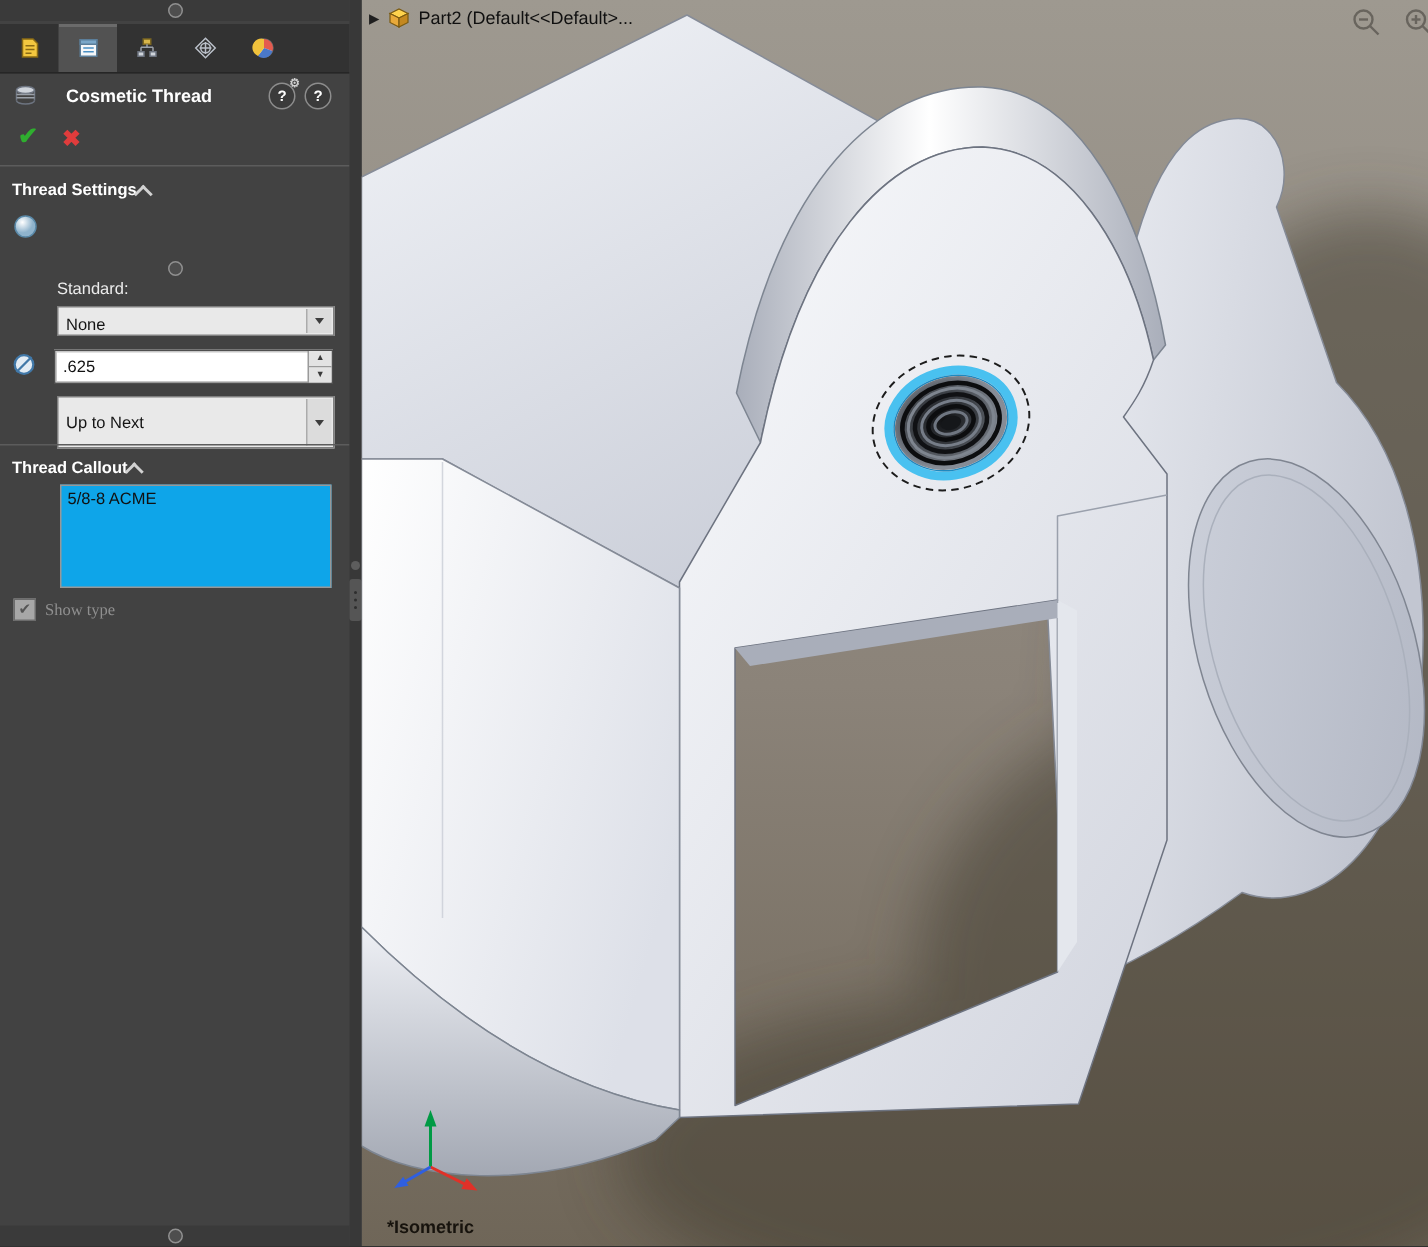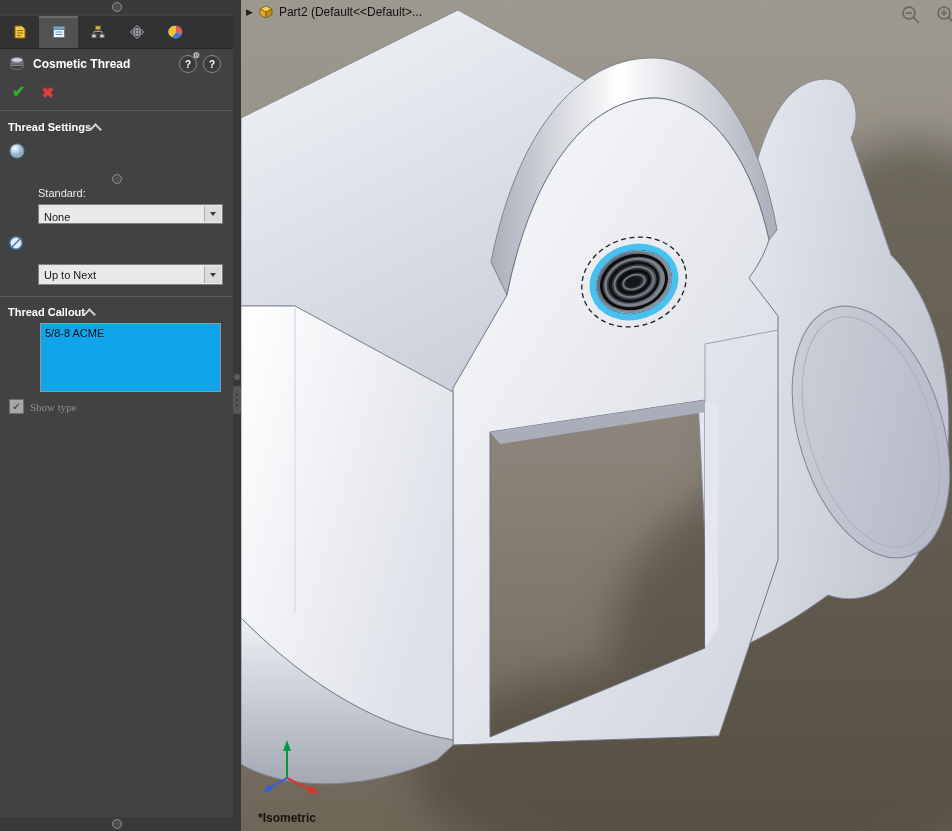--- a/index.html
+++ b/index.html
@@ -13,21 +13,21 @@
   .grip-top{top:0;}
   .grip-bottom{top:817px;}
   .knob{width:8px;height:8px;border-radius:50%;border:1px solid #909090;background:#4e4e4e;}
 
   .tabbar{position:absolute;top:16px;left:0;right:0;height:32px;background:#323232;
        border-bottom:1px solid #262626;display:flex;}
   .tab{width:39px;height:32px;display:flex;align-items:center;justify-content:center;}
   .tab.selected{background:#525252;box-shadow:inset 0 2px 0 #6b6b6b;}
 
   .pm-header{position:absolute;top:50px;left:0;right:0;height:28px;display:flex;
-       align-items:center;gap:7px;padding-left:8px;}
+       align-items:center;gap:18px;padding-left:8px;}
   .pm-title{color:#ffffff;font-size:12px;font-weight:bold;flex:1;}
   .help-wrap{display:flex;gap:6px;margin-right:12px;}
   .help{position:relative;width:16px;height:16px;border-radius:50%;background:#3b3b3b;
        border:1px solid #8d8d8d;color:#fff;font-size:10px;font-weight:bold;display:flex;
        align-items:center;justify-content:center;}
   .help .mini-gear{position:absolute;top:-5px;right:-4px;font-size:8px;color:#cfcfcf;}
 
   .pm-actions{position:absolute;top:80px;left:0;right:0;height:24px;display:flex;
        align-items:center;gap:16px;padding-left:12px;}
   .ok{color:var(--ok-green);font-size:16px;font-weight:bold;line-height:1;}
@@ -47,21 +47,21 @@
   .sel-box{position:absolute;left:36px;top:140px;width:190px;height:33px;background:#ffffff;
        border:2px solid #2da7e2;box-shadow:0 0 3px #2da7e2;overflow:hidden;}
   .sel-item{height:19px;background:var(--accent-selection);color:#ffffff;font-size:11px;
        line-height:19px;padding-left:4px;}
   .sel-grip{position:absolute;top:174px;left:0;width:233px;display:flex;justify-content:center;}
 
   .std-label{position:absolute;left:38px;top:187px;color:#ececec;font-size:11px;}
   .combo{position:absolute;left:38px;width:185px;height:20px;background:#e9e9e9;
        border:1px solid #7f7f7f;color:#141414;font-size:11px;display:flex;align-items:center;
        padding-left:5px;box-sizing:border-box;}
-  .c1{top:204px;align-items:flex-end;} .c2{top:264px;height:21px;}
+  .c1{top:204px;align-items:flex-end;} .c2{top:264px;height:35px;}
   .combo-btn{position:absolute;right:1px;top:1px;bottom:1px;width:16px;background:#dcdcdc;
        border-left:1px solid #ababab;display:flex;align-items:center;justify-content:center;}
   .tri-down{width:0;height:0;border-left:3.5px solid transparent;border-right:3.5px solid transparent;
        border-top:4.5px solid #3d3d3d;}
 
   .dia-icon{position:absolute;left:7px;top:234px;}
   .spininput{position:absolute;left:36px;top:233px;width:186px;height:23px;background:#fff;
        border:1px solid #4f4f4f;box-shadow:inset 0 0 0 1px #c7c7c7;box-sizing:border-box;display:flex;}
   .spininput input{flex:1;min-width:0;border:0;outline:none;font-size:11px;padding:0 0 0 5px;
        font-family:"Liberation Sans",sans-serif;color:#111;background:transparent;}
@@ -199,20 +199,27 @@
         <span class="tri-down"></span>
       </span>
     </div>
 
     <span class="dia-icon">
       <svg width="18" height="18" viewBox="0 0 18 18">
         <circle cx="9" cy="9" r="6.2" fill="#e3ecf4" stroke="#4178a8" stroke-width="1.5"></circle>
         <line x1="4" y1="14" x2="14" y2="4" stroke="#4178a8" stroke-width="1.5"></line>
       </svg>
     </span>
+    <div class="spininput">
+      <input value=".625" style="">
+      <div class="spin">
+        <span>▲</span>
+        <span>▼</span>
+      </div>
+    </div>
 
     <div class="combo c2">
       <span>Up to Next</span>
       <span class="combo-btn">
         <span class="tri-down"></span>
       </span>
     </div>
 
     <div class="divider div2"></div>
 

